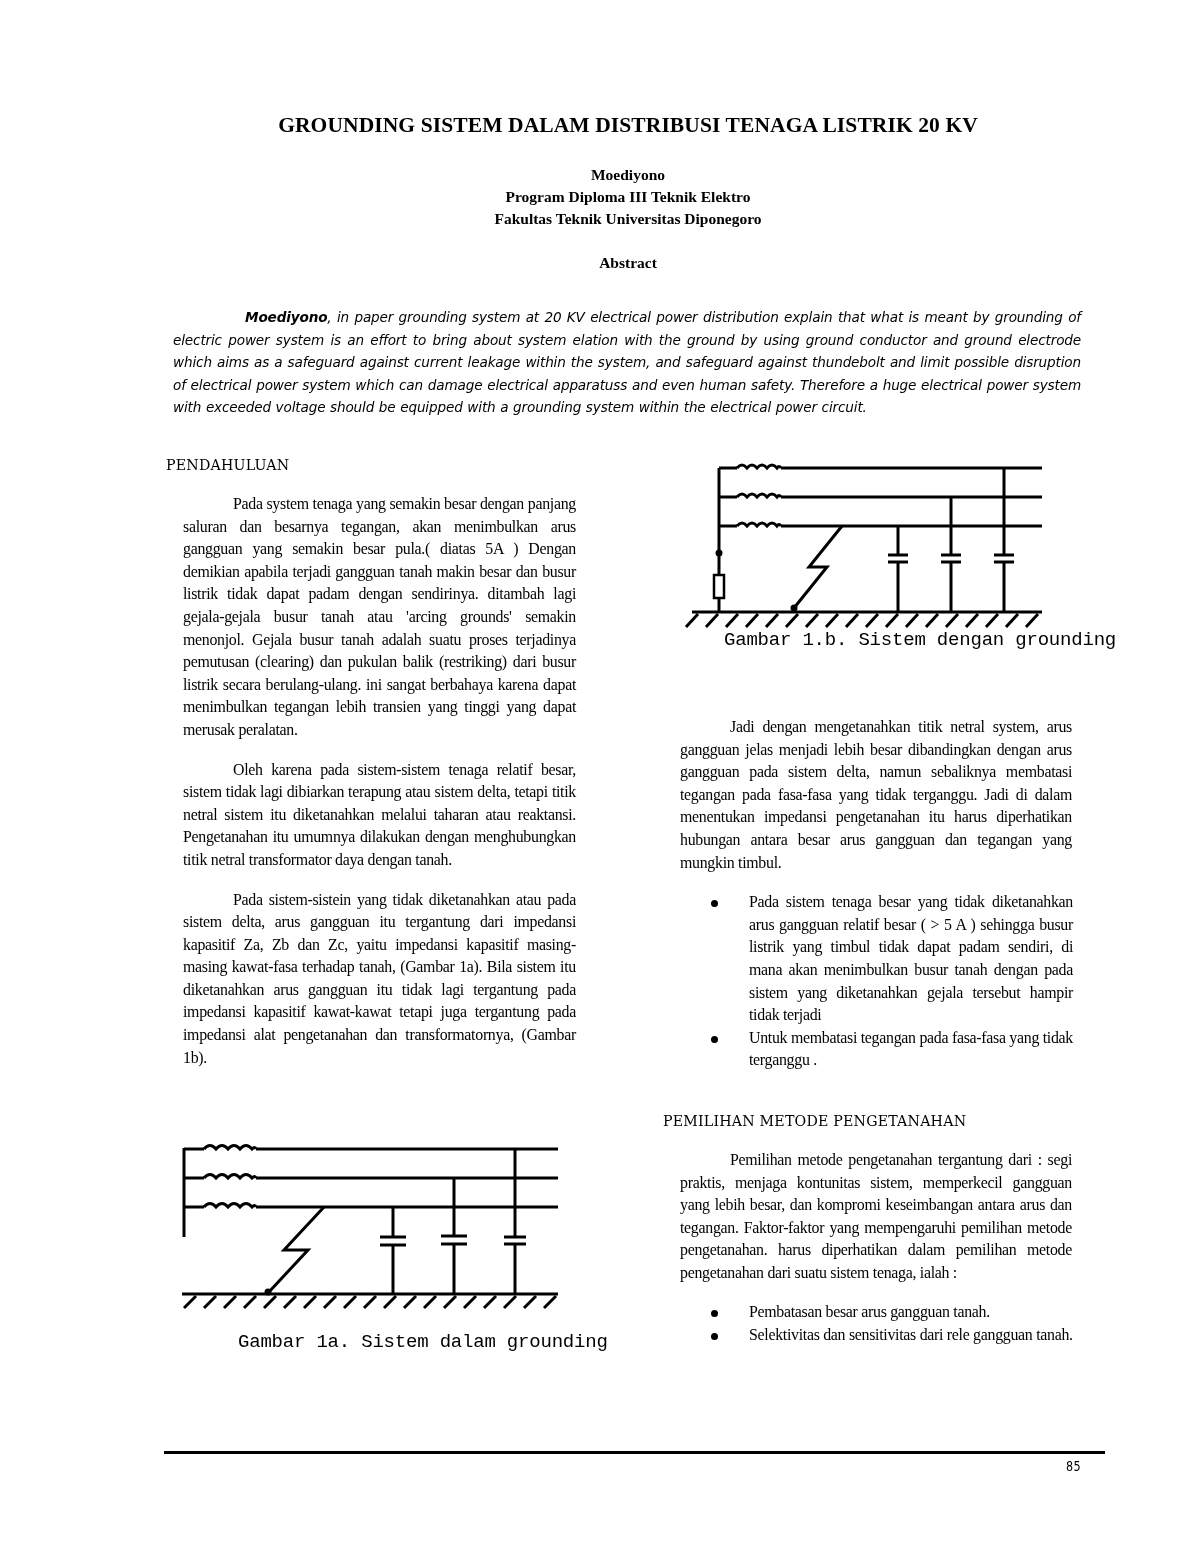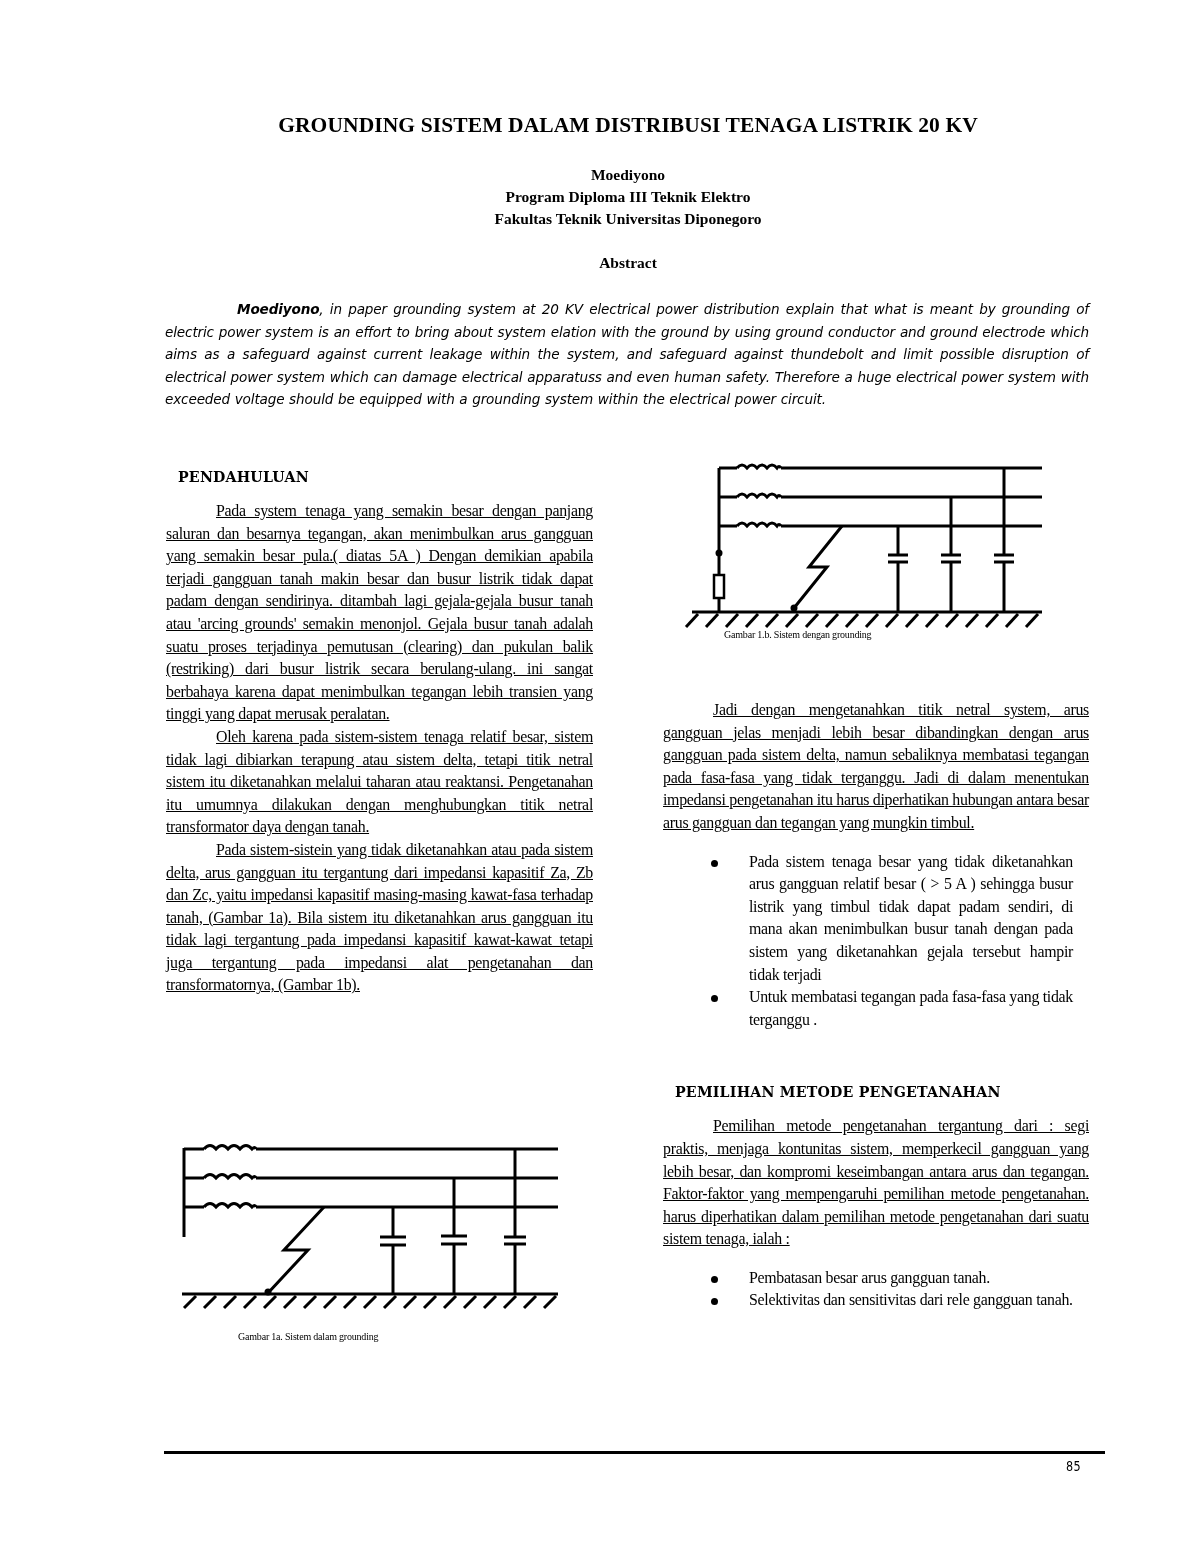--- a/index.html
+++ b/index.html
@@ -16,40 +16,40 @@
   .abstract-heading {
     position: absolute; left: 0; top: 254px; width: 1256px; text-align: center;
     font-family: "Liberation Serif", serif; font-weight: bold; font-size: 15.5px;
   }
   .abstract-body {
     position: absolute; left: 165px; top: 298px; width: 924px;
     font-family: "DejaVu Sans", sans-serif; font-style: italic; font-size: 13.6px; line-height: 22.6px;
     text-align: justify; letter-spacing: -0.15px; word-spacing: 0.5px;
   }
   .abstract-body .lead { font-weight: bold; }
-  .abstract-body p { margin: 0; text-indent: 72px; }
+  .abstract-body p { margin: 8px; text-indent: 72px; }
   .col {
     position: absolute; font-family: "Liberation Serif", serif; font-size: 15.9px; line-height: 22.6px;
     text-align: justify; letter-spacing: -0.3px;
   }
   .col-left { left: 166px; top: 454px; width: 427px; }
   .col-right { left: 663px; top: 699px; width: 426px; }
   .section-heading {
-    font-family: "DejaVu Serif", serif; font-weight: bold; font-size: 14.2px; letter-spacing: 0.2px;
-    margin: 12px; line-height: 22px;
-  }
-  .para { margin: 0; text-indent: 50px; text-decoration: underline; }
+    font-family: "DejaVu Serif", serif; font-weight: normal; font-size: 14.2px; letter-spacing: 0.2px;
+    margin: 0; line-height: 22px;
+  }
+  .para { margin: 17px; text-indent: 50px; }
   ul.bullets { list-style: none; margin: 16px; padding: 0; }
   ul.bullets li { position: relative; padding-left: 70px; }
   ul.bullets li .bullet {
     position: absolute; left: 32px; top: 9px; width: 7px; height: 7px; border-radius: 50%; background: #000;
   }
   .figure { position: absolute; }
   .fig-caption {
-    position: absolute; font-family: Liberation Serif, serif; font-size: 10px; white-space: nowrap;
+    position: absolute; font-family: Liberation Mono, monospace; font-size: 19px; white-space: nowrap;
     letter-spacing: -0.2px;
   }
   .footer-rule { position: absolute; left: 164px; top: 1451px; width: 941px; height: 3px; background: #000; }
   .page-number {
     position: absolute; left: 1066px; top: 1458px; font-family: "DejaVu Sans", sans-serif; font-size: 14px;
     letter-spacing: 0.5px; transform: scaleX(0.8); transform-origin: left top;
   }
   .spacer { height: 22px; }
 </style>
 </head>

